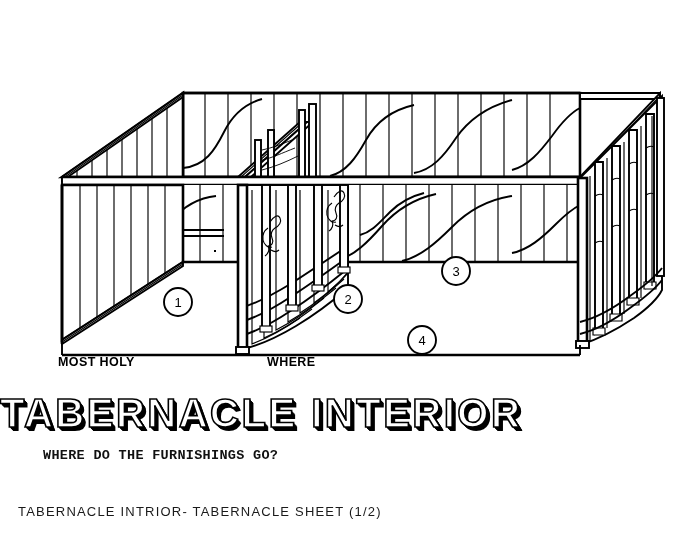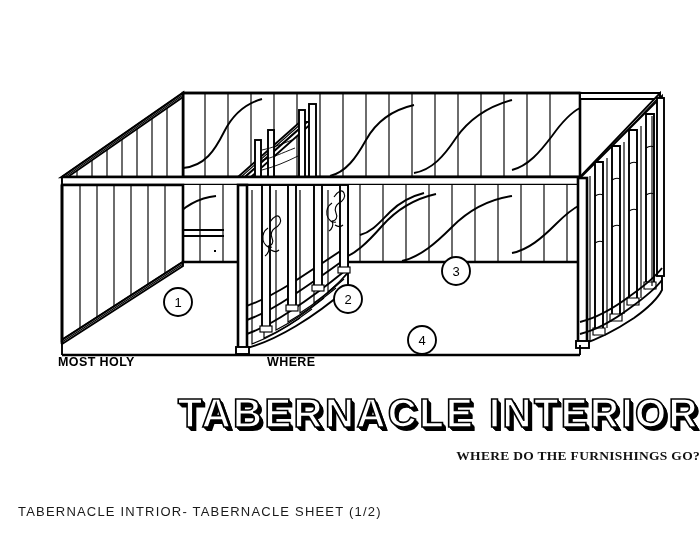--- a/index.html
+++ b/index.html
@@ -44,42 +44,43 @@
     white-space: nowrap;
   }
   #label-most-holy { left: 58px; top: 0px; }
   #label-holy      { left: 267px; top: 0px; }
 
   #title-block {
     position: absolute;
     left: 0;
     top: 392px;
     width: 700px;
-    text-align: right;
+    text-align: left;
   }
   #main-title {
     font-family: "Liberation Sans", sans-serif;
     font-size: 40px;
     font-weight: 700;
     letter-spacing: 2.5px;
     line-height: 1.05;
     color: #ffffff;
     -webkit-text-stroke: 1.6px #000000;
     text-shadow:
       2px 2px 0 #000, 2.5px 2.5px 0 #000, 3px 3px 0 #000,
       3.5px 3.5px 0 #000, 1.5px 1.5px 0 #000, 1px 1px 0 #000;
     white-space: nowrap;
   }
   #subtitle {
     margin-top: 14px;
-    font-family: Liberation Serif, serif;
+    font-family: Liberation Mono, monospace;
     font-size: 13.5px;
     font-weight: 700;
     letter-spacing: 0.3px;
     color: #111111;
+    padding-left: 43px;
   }
   #footer-caption {
     position: absolute;
     left: 18px;
     top: 504px;
     font-family: "Liberation Sans", sans-serif;
     font-size: 13px;
     font-weight: 400;
     letter-spacing: 1.2px;
     color: #1a1a1a;

